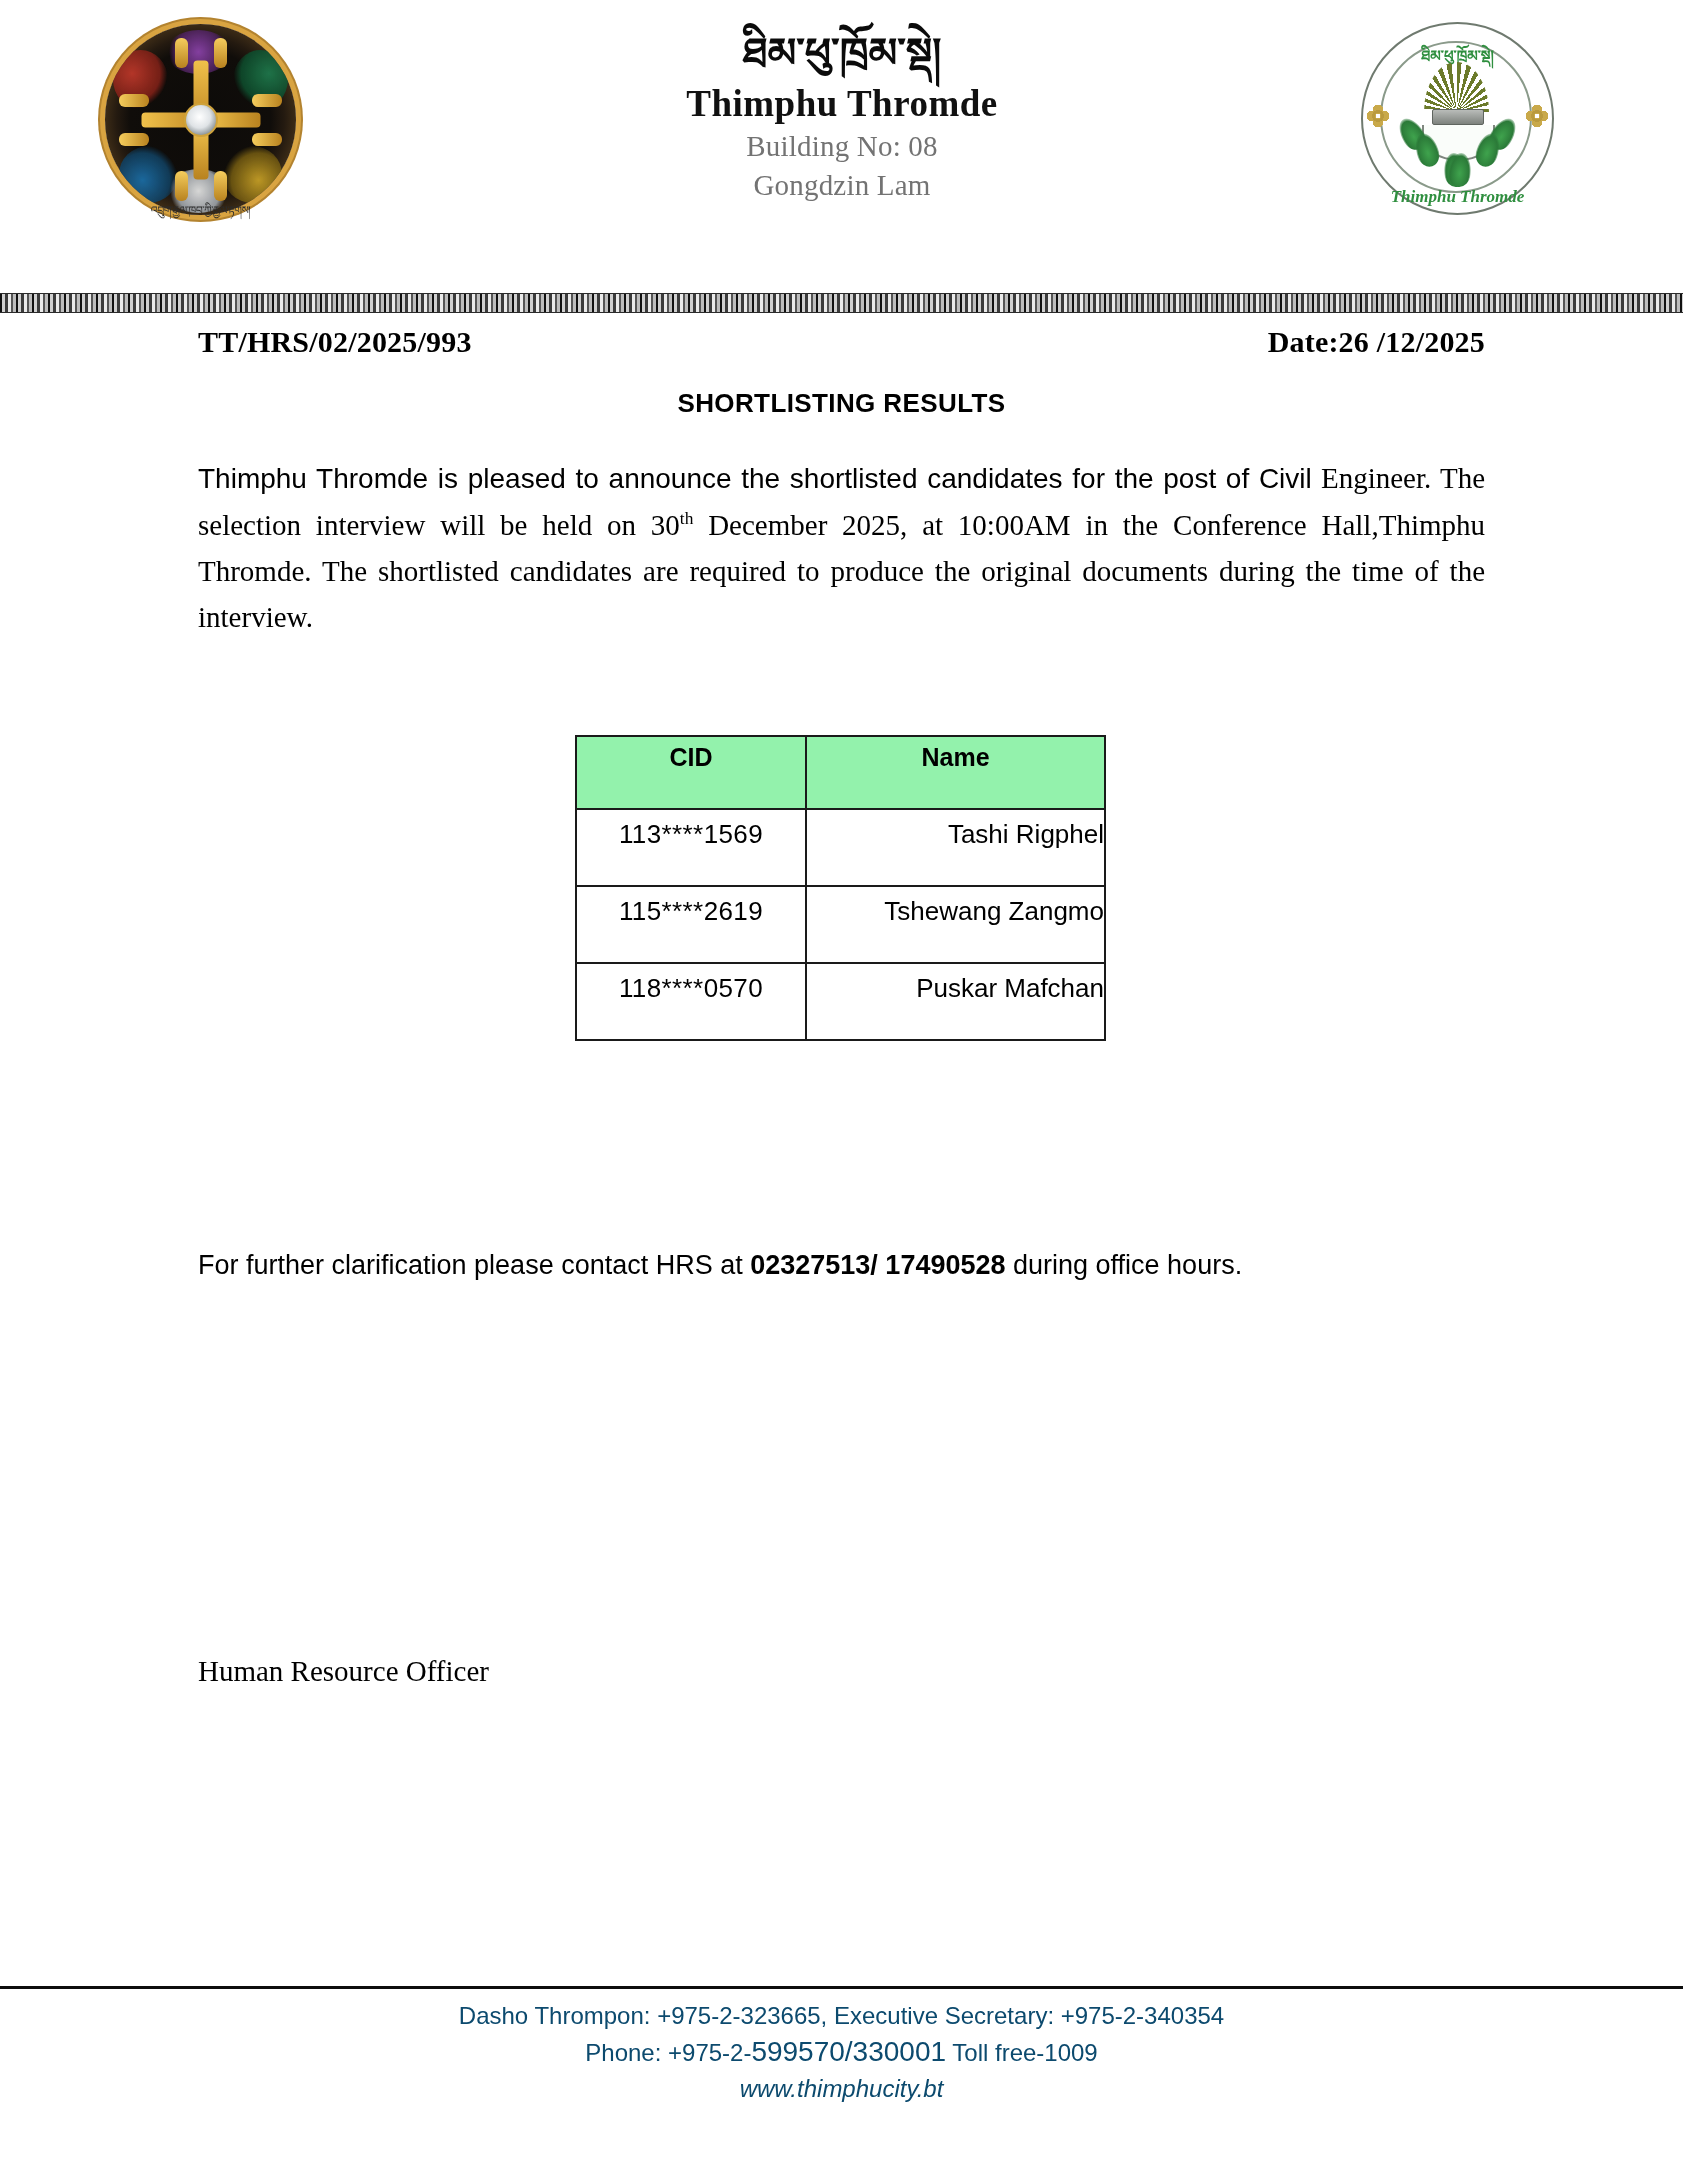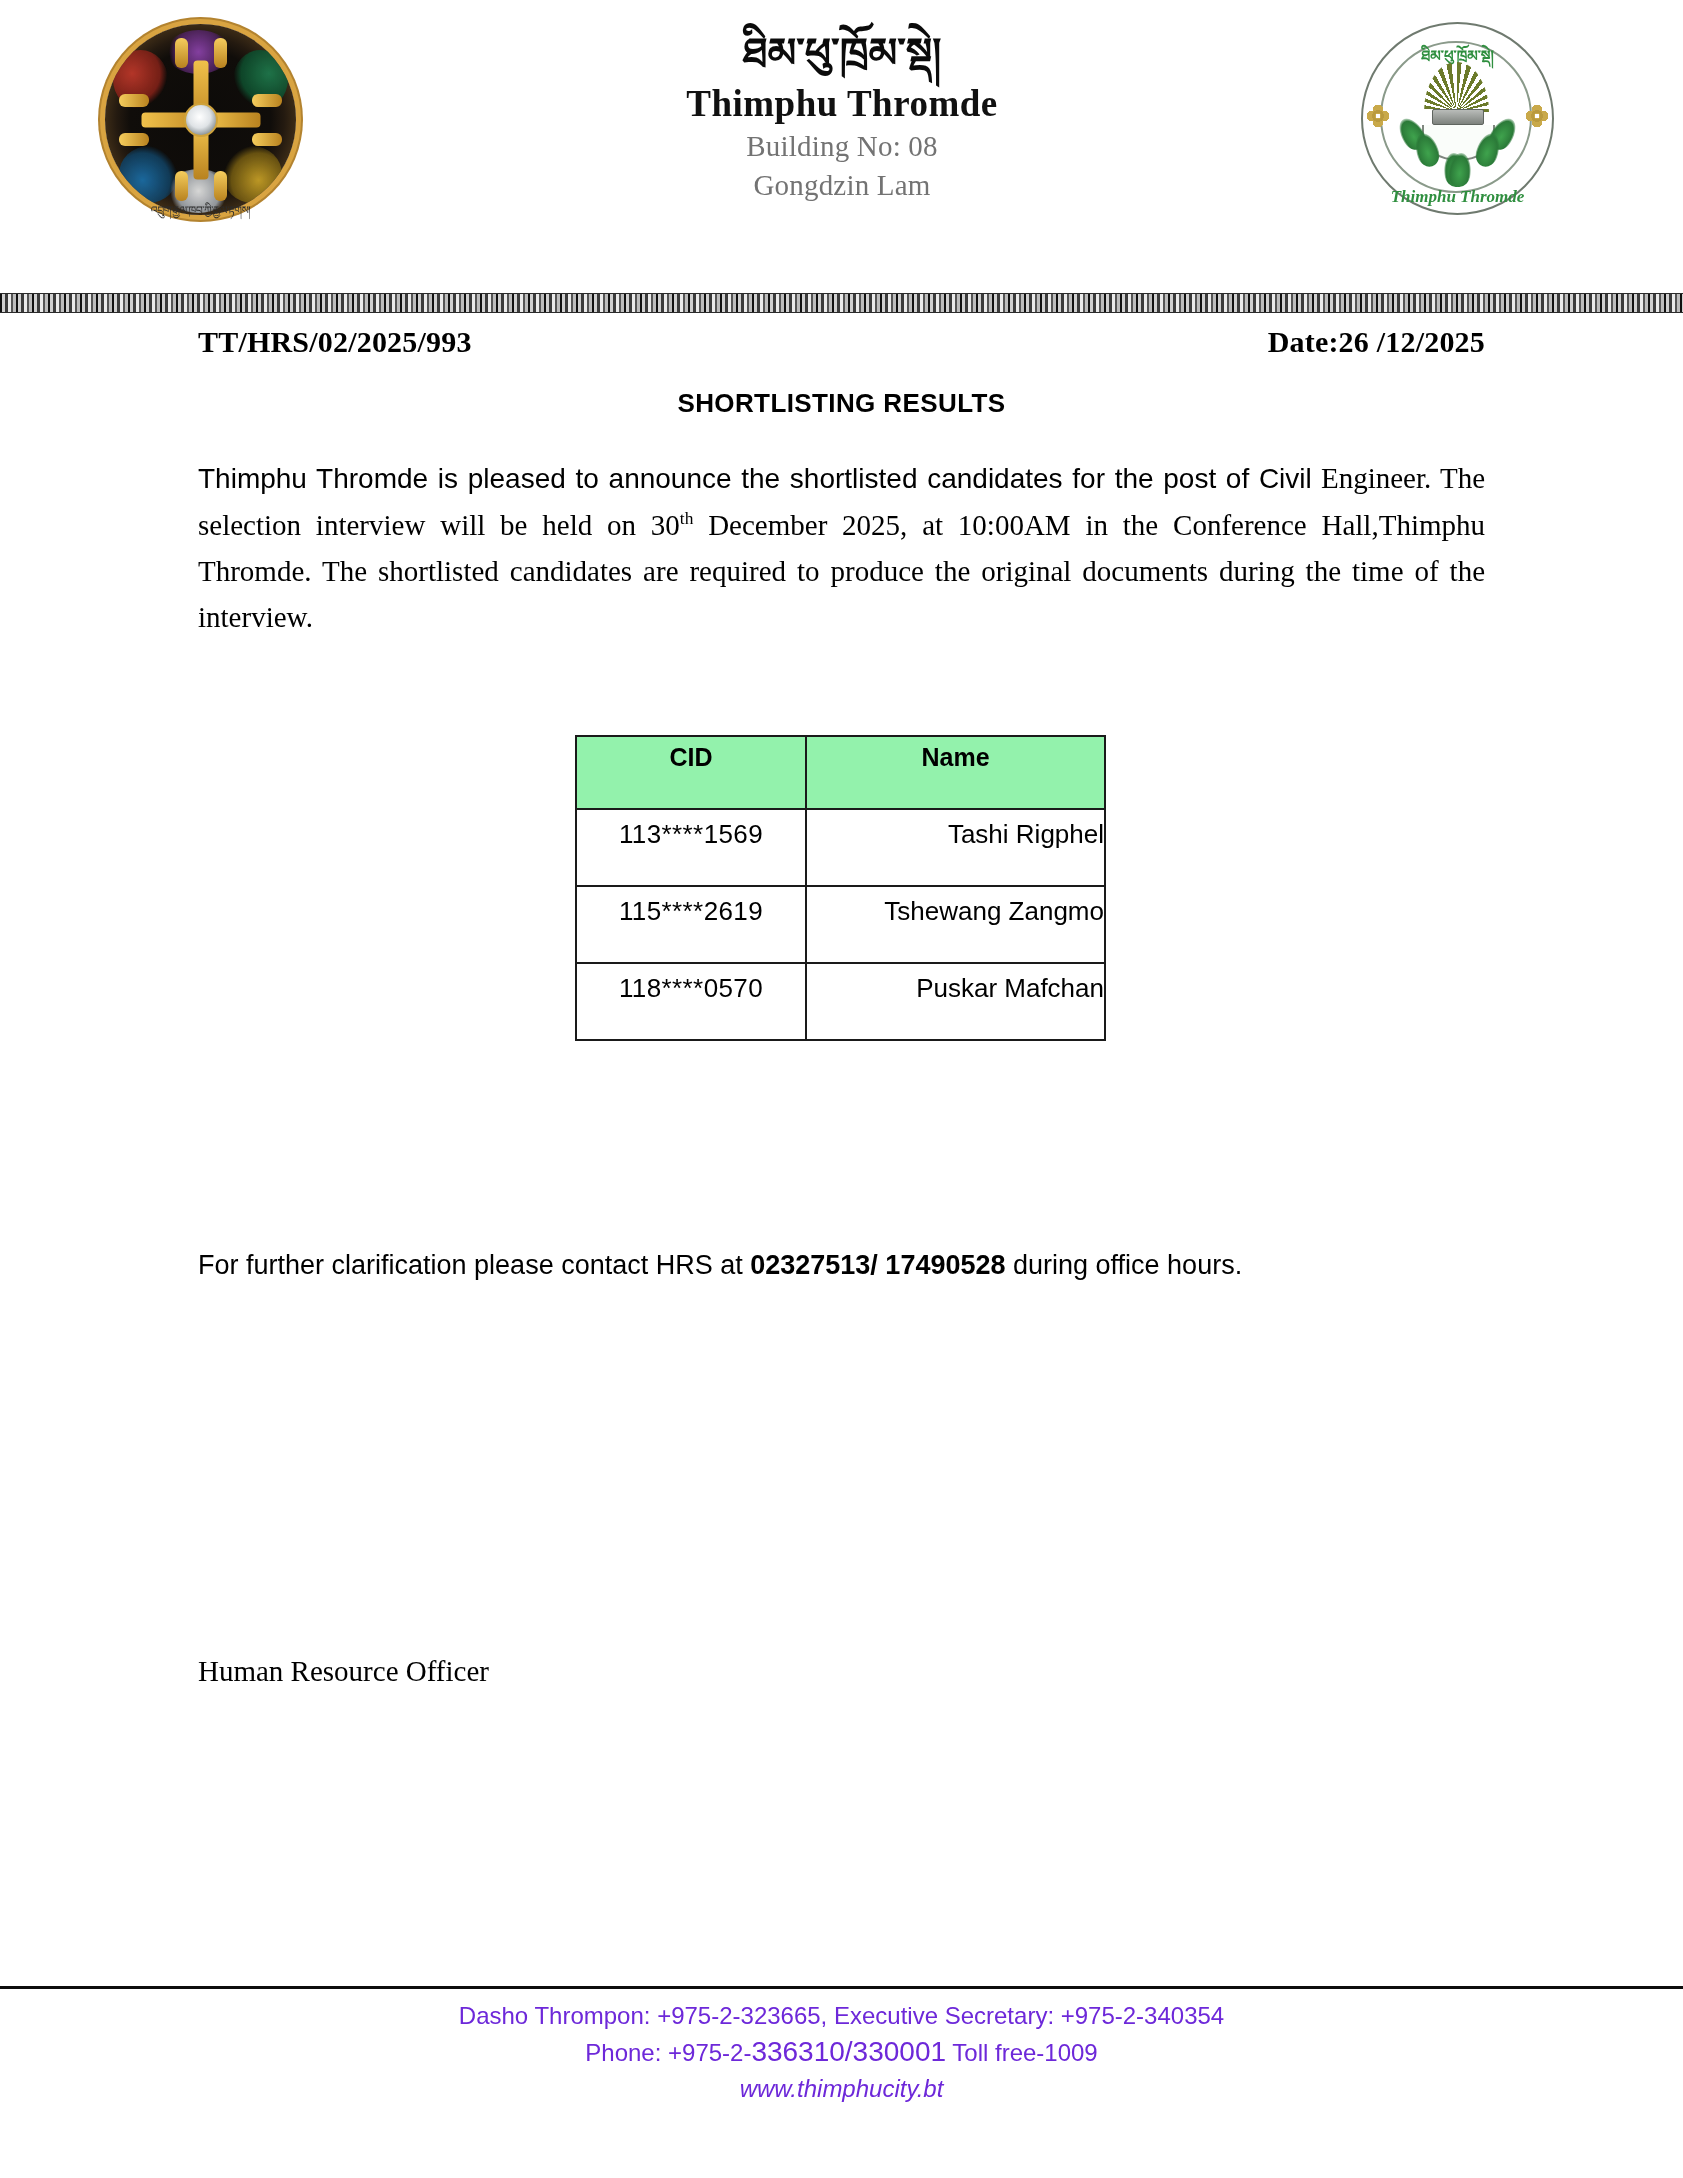--- a/index.html
+++ b/index.html
@@ -401,21 +401,21 @@
   }
   .footer {
     position: absolute;
     left: 0;
     top: 1998px;
     width: 1683px;
     text-align: center;
     font-family: "Liberation Sans", sans-serif;
     font-size: 24px;
     line-height: 36px;
-    color: #6d28d9;
+    color: #0c4a6e;
   }
   .footer .big { font-size: 28px; }
   .footer .site {
     font-style: italic;
     font-size: 24px;
   }
 </style>
 </head>
 <body>
 
@@ -504,16 +504,16 @@
   </tbody>
 </table>
 
 <div class="contact-line"><span>For further clarification please contact HRS at </span><b>02327513/ 17490528</b><span> during office hours.</span></div>
 
 <div class="signature">Human Resource Officer</div>
 
 <div class="footer-rule"></div>
 <div class="footer">
   <div>Dasho Thrompon: +975-2-323665, Executive Secretary: +975-2-340354</div>
-  <div><span>Phone: +975-2-</span><span class="big">336310/330001</span><span> Toll free-1009</span></div>
+  <div><span>Phone: +975-2-</span><span class="big">599570/330001</span><span> Toll free-1009</span></div>
   <div class="site">www.thimphucity.bt</div>
 </div>
 
 
 </body></html>

